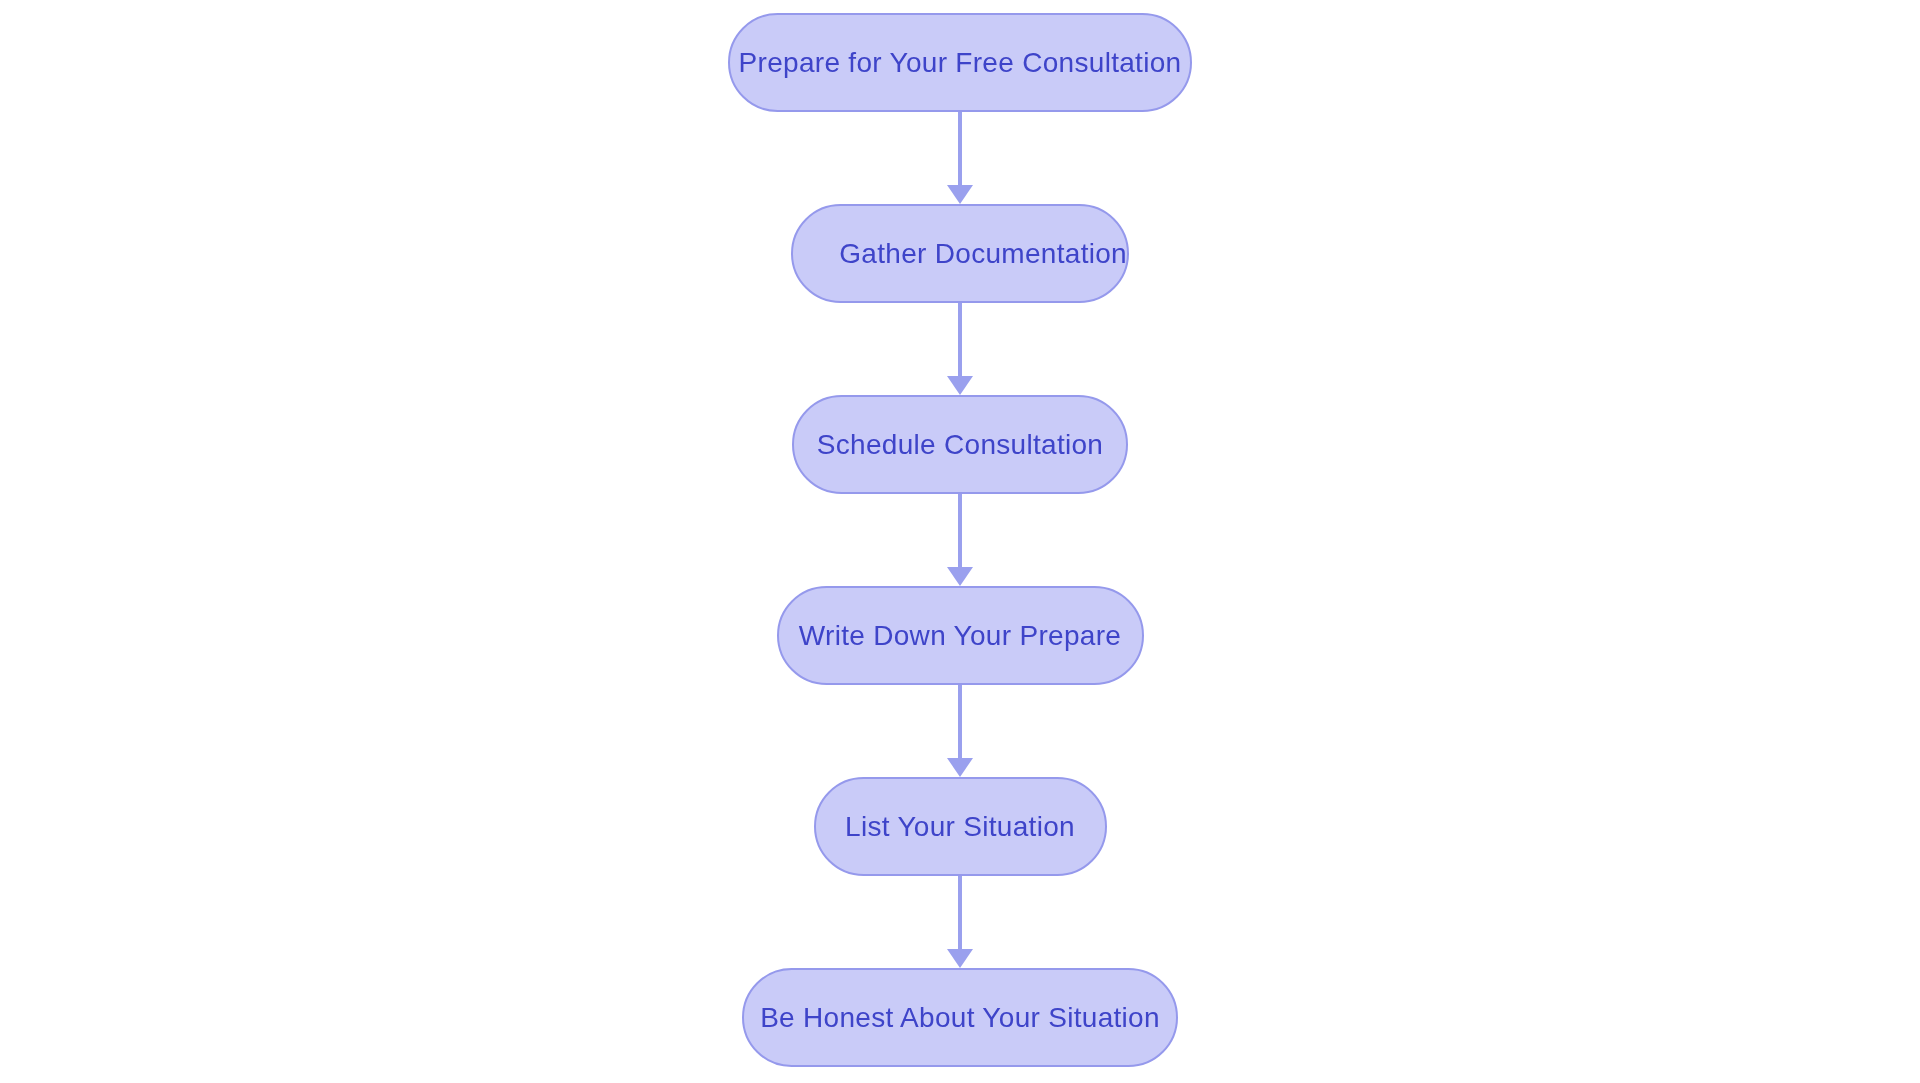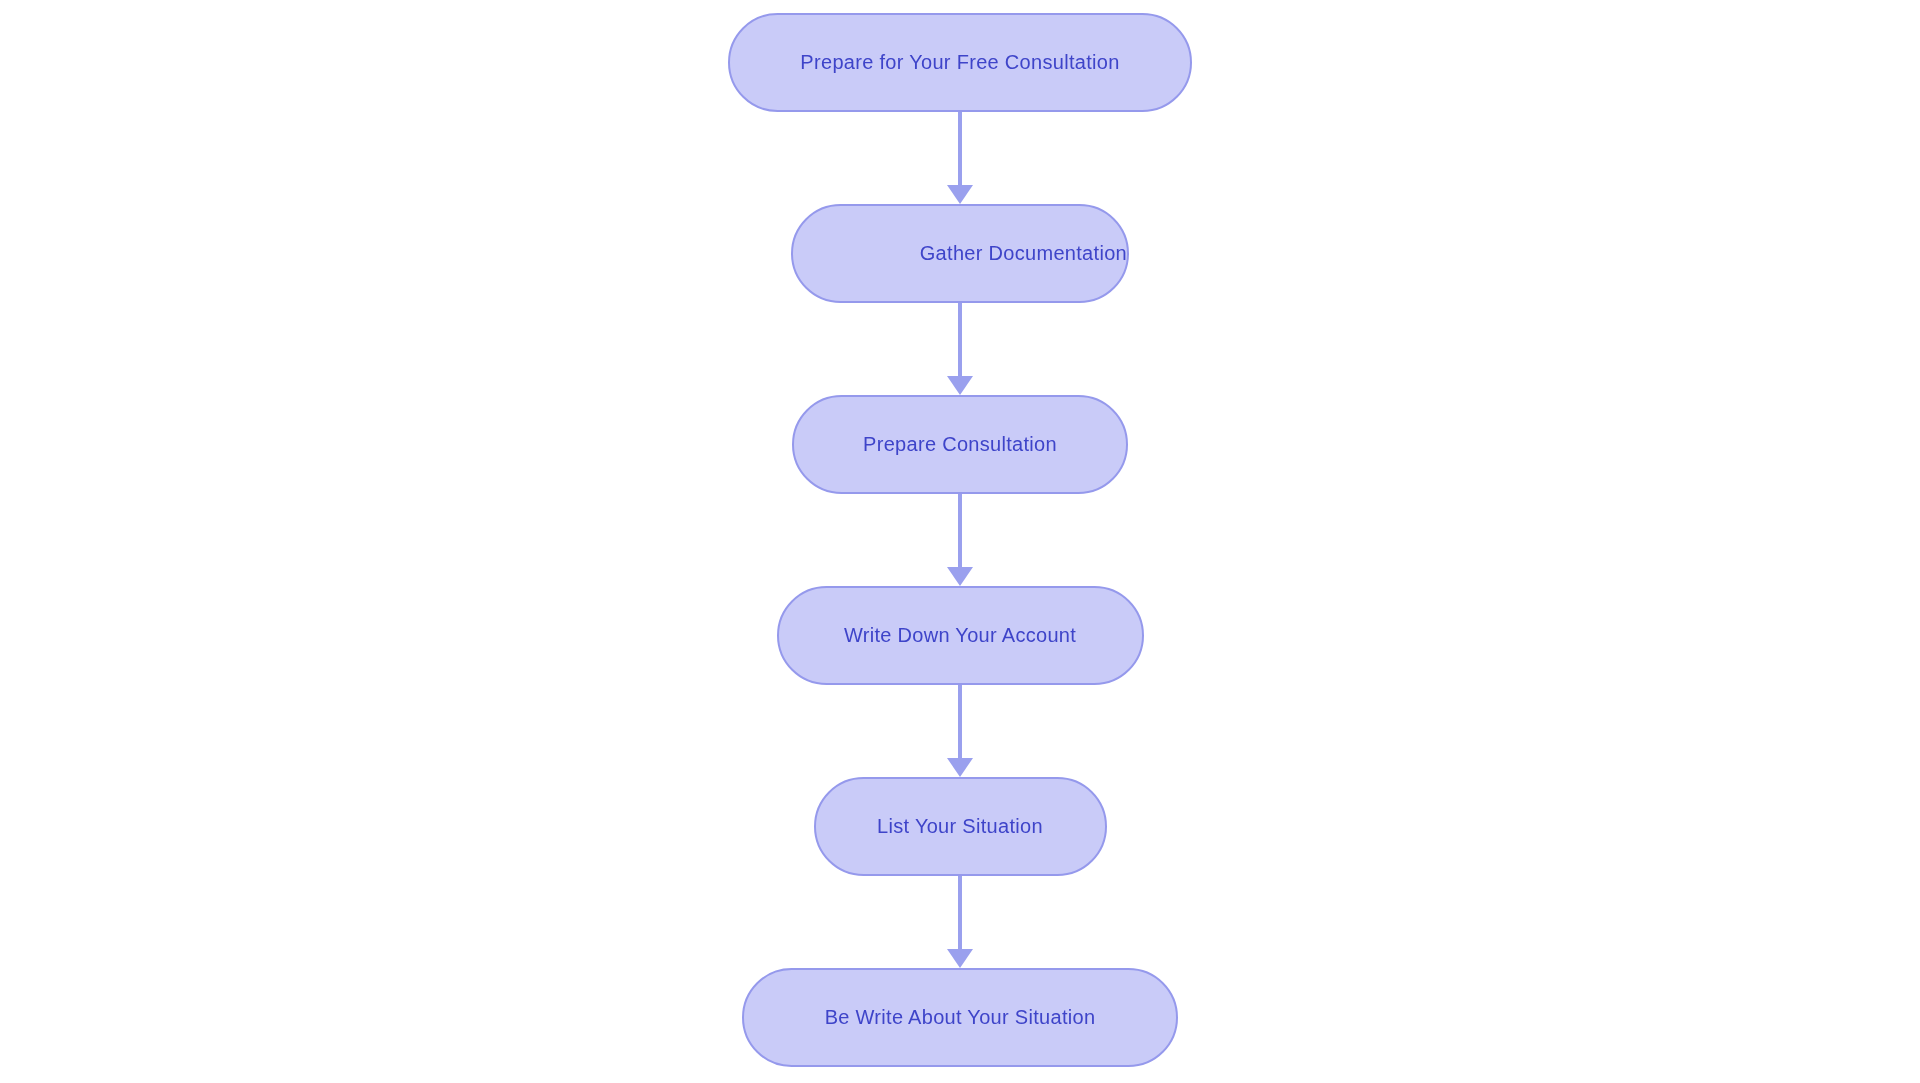--- a/index.html
+++ b/index.html
@@ -25,21 +25,21 @@
     box-sizing: border-box;
     border-radius: 50px;
     background: var(--node-fill, #c9cbf8);
     border: 2px solid var(--node-border, #9599ec);
     display: flex;
     align-items: center;
     justify-content: center;
     flex: 0 0 auto;
   }
   .node-label {
-    font-size: 20px;
+    font-size: 28px;
     letter-spacing: 0.3px;
     color: var(--node-text, #3e44c9);
     white-space: nowrap;
   }
   .n1 { width: 464px; }
   .n2 { width: 338px; justify-content: flex-end; }
   .n3 { width: 336px; }
   .n4 { width: 367px; }
   .n5 { width: 293px; }
   .n6 { width: 436px; }
@@ -80,43 +80,43 @@
   <div class="node n2">
     <span class="node-label">Gather Documentation</span>
   </div>
 
   <div class="arrow">
     <div class="arrow-line"></div>
     <div class="arrow-head"></div>
   </div>
 
   <div class="node n3">
-    <span class="node-label">Prepare Consultation</span>
+    <span class="node-label">Schedule Consultation</span>
   </div>
 
   <div class="arrow">
     <div class="arrow-line"></div>
     <div class="arrow-head"></div>
   </div>
 
   <div class="node n4">
-    <span class="node-label">Write Down Your Account</span>
+    <span class="node-label">Write Down Your Prepare</span>
   </div>
 
   <div class="arrow">
     <div class="arrow-line"></div>
     <div class="arrow-head"></div>
   </div>
 
   <div class="node n5">
     <span class="node-label">List Your Situation</span>
   </div>
 
   <div class="arrow">
     <div class="arrow-line"></div>
     <div class="arrow-head"></div>
   </div>
 
   <div class="node n6">
-    <span class="node-label">Be Write About Your Situation</span>
+    <span class="node-label">Be Honest About Your Situation</span>
   </div>
 
 </div>
 
 </body></html>

